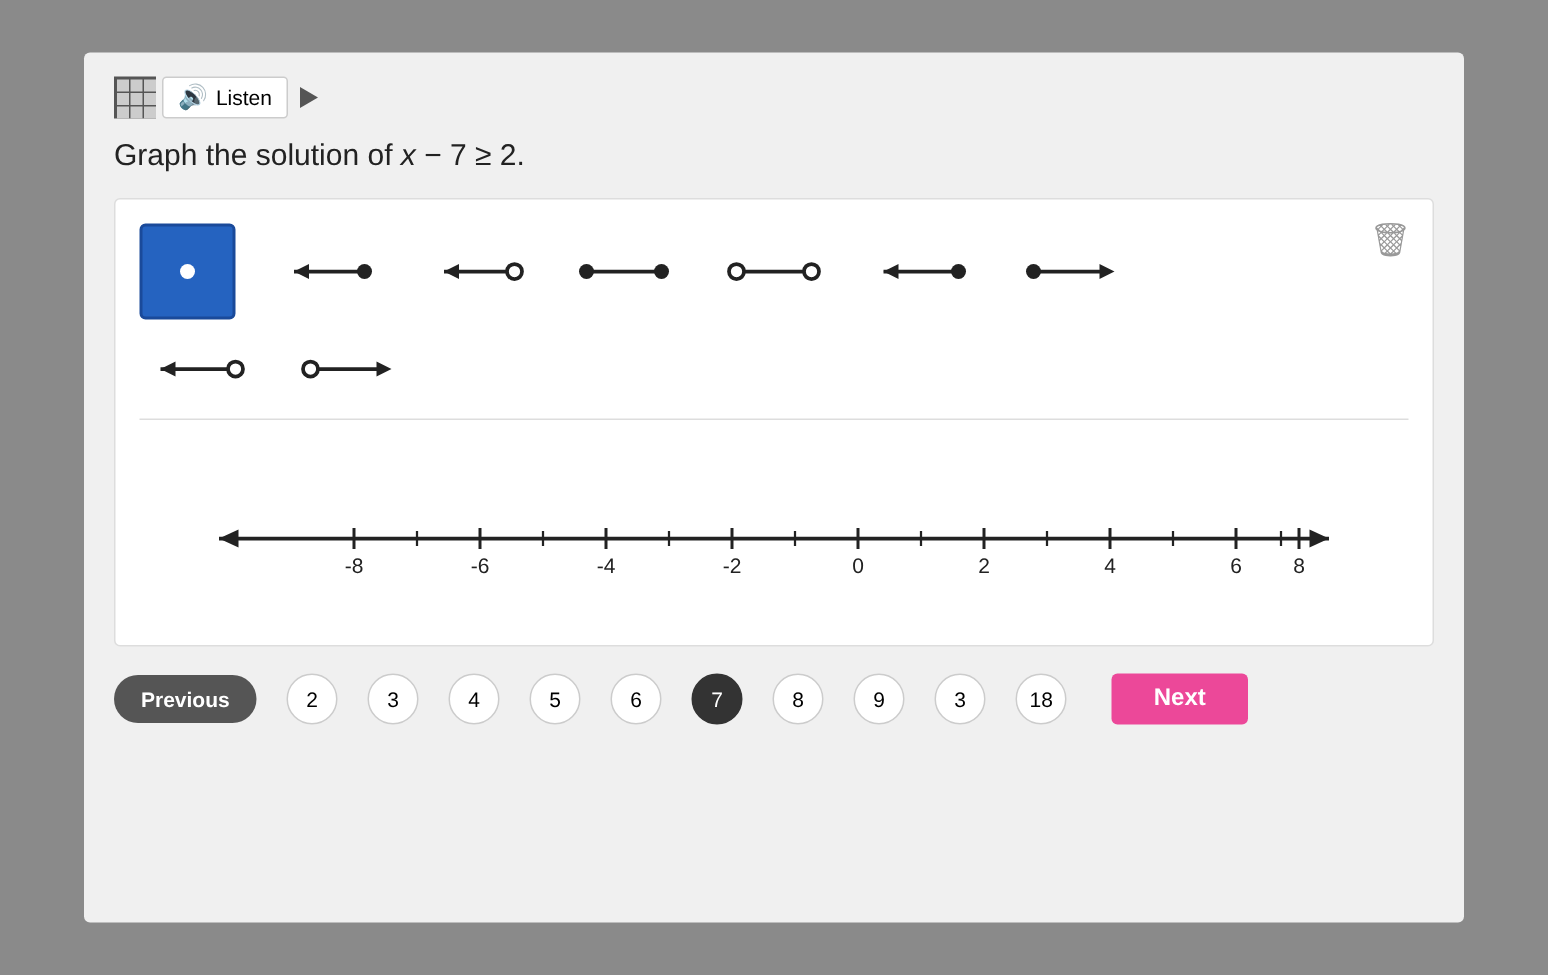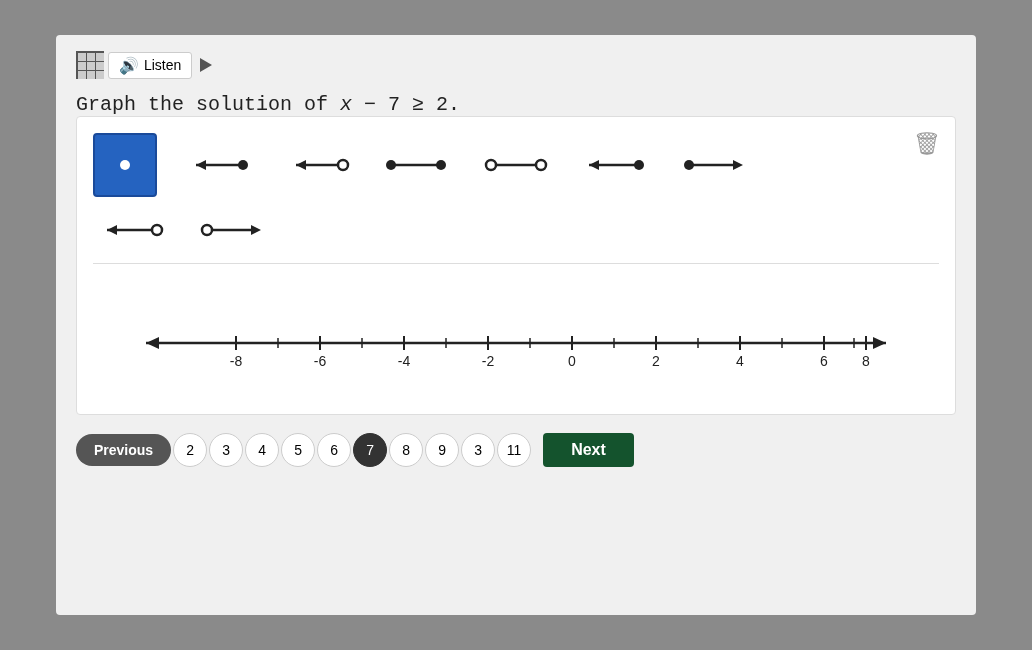--- a/index.html
+++ b/index.html
@@ -53,22 +53,22 @@
       cursor: pointer;
       font-size: 14px;
       font-weight: 500;
     }
     .listen-btn .speaker-icon {
       font-size: 16px;
     }
     
     .question {
       font-size: 20px;
+      margin-bottom: 16px;
       color: #222;
-      font-family: Liberation Mono, monospace;
     }
     
     .graph-panel {
       background: white;
       border: 1px solid #ddd;
       border-radius: 4px;
       padding: 16px;
       position: relative;
     }
     .options-row {
@@ -126,21 +126,21 @@
       display: flex;
       align-items: center;
       justify-content: center;
       padding: 30px 10px 10px 10px;
       min-height: 120px;
     }
     
     .nav-row {
       display: flex;
       align-items: center;
-      gap: 2px;
+      gap: 20px;
       margin-top: 18px;
       flex-wrap: wrap;
     }
     .prev-btn {
       background: #555;
       color: white;
       border: none;
       padding: 8px 18px;
       border-radius: 20px;
       cursor: pointer;
@@ -159,21 +159,21 @@
       cursor: pointer;
       font-size: 14px;
       font-weight: 500;
     }
     .page-btn.active {
       background: #333;
       color: white;
       border-color: #333;
     }
     .next-btn {
-      background: #14532d;
+      background: #ec4899;
       color: white;
       border: none;
       padding: 8px 28px;
       border-radius: 4px;
       cursor: pointer;
       font-size: 16px;
       font-weight: bold;
       margin-left: 10px;
     }
     .play-triangle {
@@ -355,18 +355,18 @@
 
     <button class="page-btn">2</button>
     <button class="page-btn">3</button>
     <button class="page-btn">4</button>
     <button class="page-btn">5</button>
     <button class="page-btn">6</button>
     <button class="page-btn active">7</button>
     <button class="page-btn">8</button>
     <button class="page-btn">9</button>
     <button class="page-btn">3</button>
-    <button class="page-btn">11</button>
+    <button class="page-btn">18</button>
 
     <button class="next-btn">Next</button>
   </div>
 
 </div>
 
 </body></html>

